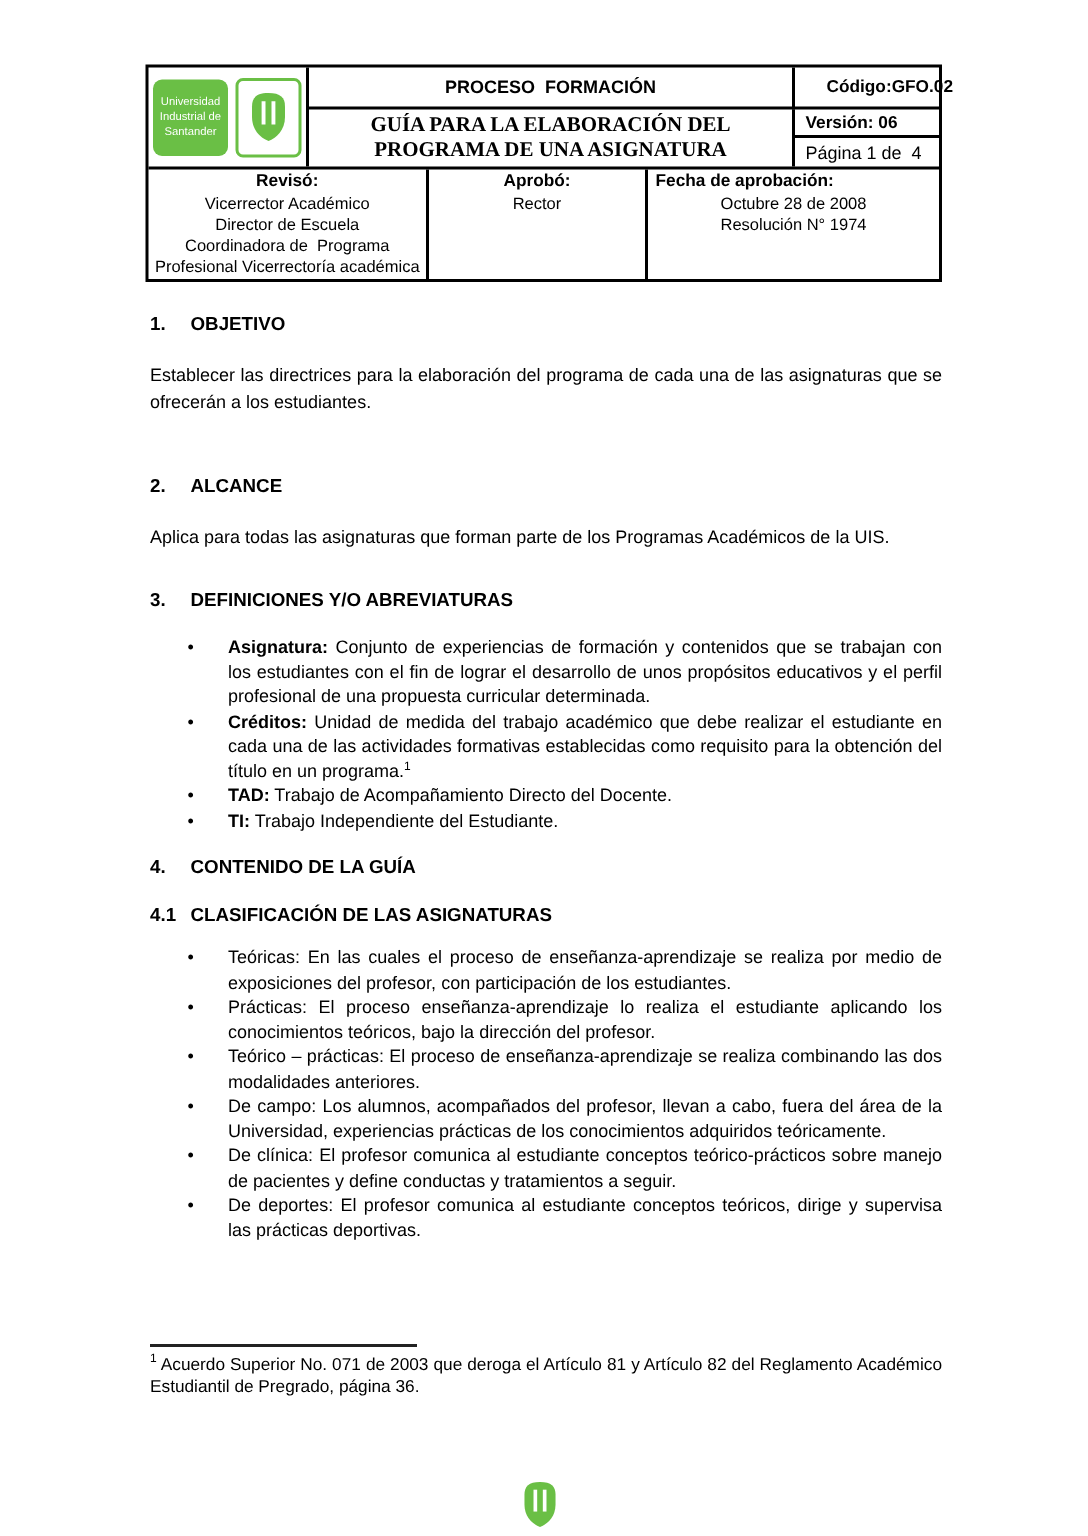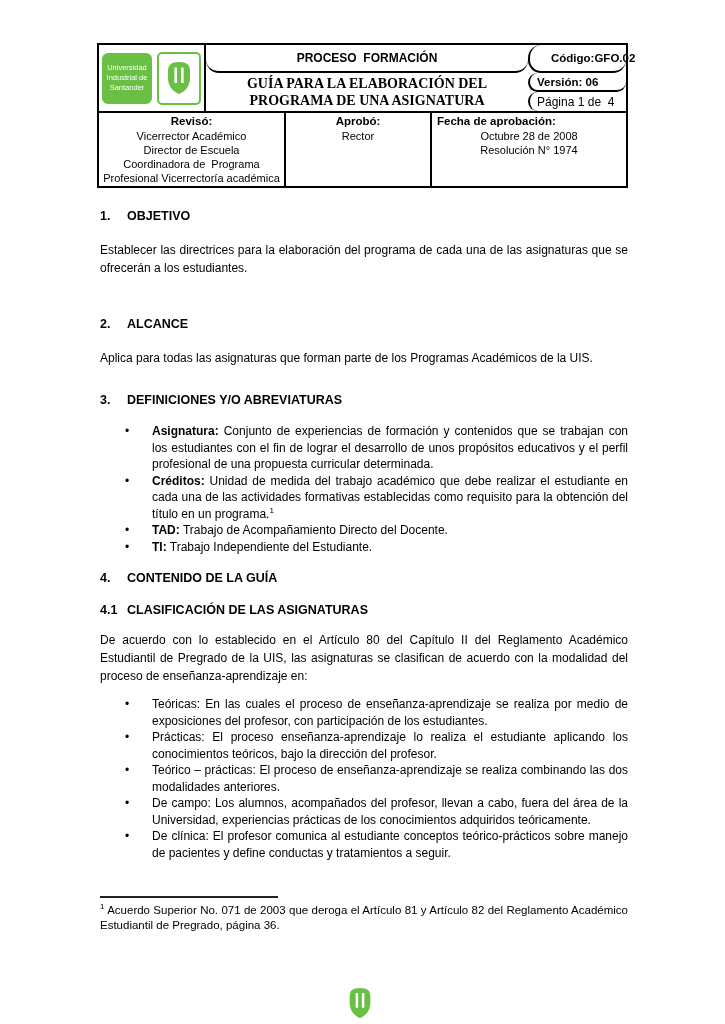--- a/index.html
+++ b/index.html
@@ -6,21 +6,21 @@
   html,body { background:#fff; }
   body {
     width:725px; height:1024px; position:relative; overflow:hidden;
     font-family:"Liberation Sans", sans-serif; color:#000;
   }
   .page { position:absolute; inset:0; background:#fff; }
 
   
   .hdr { position:absolute; left:97px; top:43px; width:531px; border:2px solid #000; background:#fff; }
   .hdr-top { display:grid; grid-template-columns:107px 1fr 98px; grid-template-rows:28px 19px 19px; }
-  .cell { display:flex; align-items:center; justify-content:center;border-radius:13px; }
+  .cell { display:flex; align-items:center; justify-content:center; }
   .cell-logo { grid-area:1/1/4/2; border-right:2px solid #000; display:flex; align-items:center; justify-content:center; gap:5px; padding:2px; }
   .cell-process { grid-area:1/2/2/3; border-bottom:2px solid #000; font-weight:bold; font-size:12px; white-space:pre; }
   .cell-code { grid-area:1/3/2/4; border-left:2px solid #000; border-bottom:2px solid #000; font-weight:bold; font-size:11.5px; justify-content:flex-start; padding-left:21px; }
   .cell-title { grid-area:2/2/4/3; flex-direction:column; font-weight:bold; font-size:14px; line-height:17px; text-align:center;font-family:Liberation Serif, serif; }
   .cell-version { grid-area:2/3/3/4; border-left:2px solid #000; border-bottom:2px solid #000; font-weight:bold; font-size:11.5px; justify-content:flex-start; padding-left:7px; }
   .cell-page { grid-area:3/3/4/4; border-left:2px solid #000; font-size:12px; justify-content:flex-start; padding-left:7px; white-space:pre; }
   .hdr-bottom { display:grid; grid-template-columns:185px 146px 1fr; border-top:2px solid #000; }
   .hdr-bottom > div { min-height:70px; padding:1px 3px; text-align:center; font-size:11px; line-height:14px; }
   .hb-label { font-weight:bold; font-size:11.5px; line-height:15px; }
   .cell-aprobo { border-left:2px solid #000; }
@@ -133,27 +133,27 @@
       <li><b>TI:</b> <span>Trabajo Independiente del Estudiante.</span></li>
     </ul>
 
     <div class="h" id="s4-h">
       <span class="h-num">4.</span><span>CONTENIDO DE LA GUÍA</span>
     </div>
 
     <div class="h" id="s41-h">
       <span class="h-num">4.1</span><span>CLASIFICACIÓN DE LAS ASIGNATURAS</span>
     </div>
-    <p id="s41-p">De acuerdo con lo establecido en el Artículo 80 del Capítulo II del Reglamento Académico Estudiantil de Pregrado de la UIS, las asignaturas se clasifican de acuerdo con la modalidad del proceso de enseñanza-aprendizaje en:</p>
     <ul class="blt" id="s41-ul">
       <li>Teóricas: En las cuales el proceso de enseñanza-aprendizaje se realiza por medio de exposiciones del profesor, con participación de los estudiantes.</li>
       <li>Prácticas: El proceso enseñanza-aprendizaje lo realiza el estudiante aplicando los conocimientos teóricos, bajo la dirección del profesor.</li>
       <li>Teórico – prácticas: El proceso de enseñanza-aprendizaje se realiza combinando las dos modalidades anteriores.</li>
       <li>De campo: Los alumnos, acompañados del profesor, llevan a cabo, fuera del área de la Universidad, experiencias prácticas de los conocimientos adquiridos teóricamente.</li>
       <li>De clínica: El profesor comunica al estudiante conceptos teórico-prácticos sobre manejo de pacientes y define conductas y tratamientos a seguir.</li>
+      <li>De deportes: El profesor comunica al estudiante conceptos teóricos, dirige y supervisa las prácticas deportivas.</li>
     </ul>
   </div>
 
   <div class="footnote">
     <div class="fn-rule"></div>
     <div class="fn-text"><sup>1</sup> <span>Acuerdo Superior No. 071 de 2003 que deroga el Artículo 81 y Artículo 82 del Reglamento Académico Estudiantil de Pregrado, página 36.</span></div>
   </div>
 
   <div class="page2-peek">
     <svg width="26" height="32" viewBox="0 0 26 34" aria-hidden="true">

